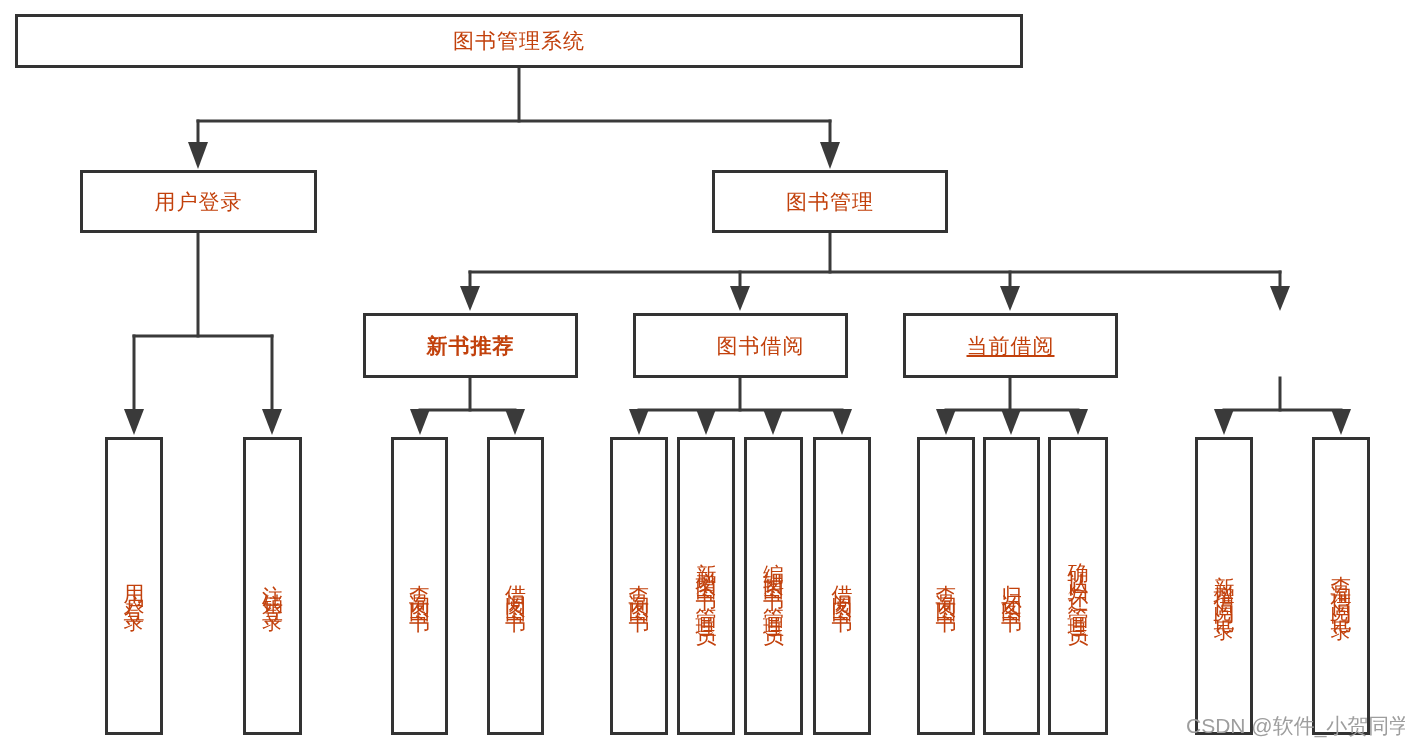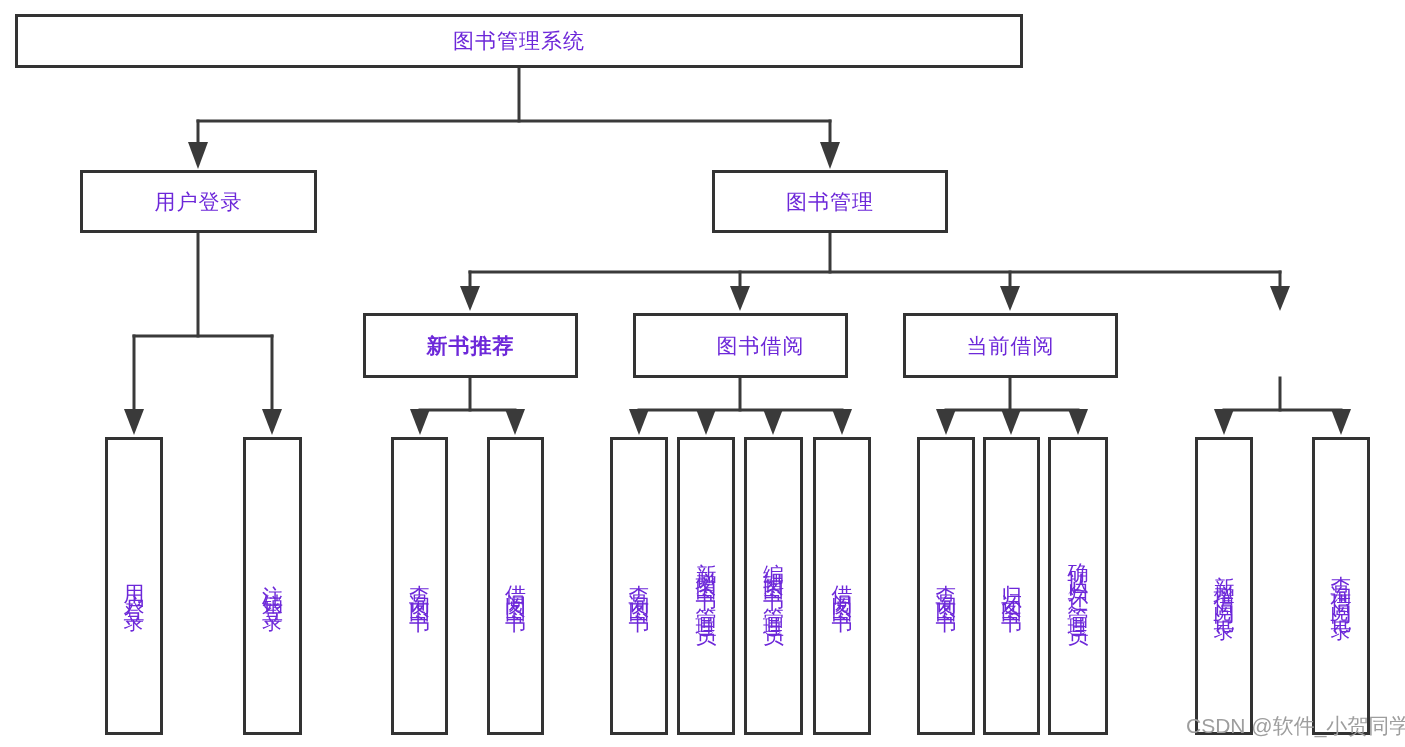--- a/index.html
+++ b/index.html
@@ -31,21 +31,21 @@
     stroke: none;
   }
   .box {
     position: absolute;
     box-sizing: border-box;
     background: #ffffff;
     border: 3px solid #333333;
     display: flex;
     align-items: center;
     justify-content: center;
-    color: #6d28d9;
+    color: #c2410c;
     z-index: 1;
   }
   .hbox {
     font-size: 21px;
     letter-spacing: 1px;
   }
   .vbox {
     top: 437px;
     height: 298px;
   }
@@ -147,21 +147,21 @@
   <div class="box hbox" style="left:712px; top:170px; width:236px; height:63px;">
     <span>图书管理</span>
   </div>
 
   <div class="box hbox" style="left:363px; top:313px; width:215px; height:65px;font-weight:bold;">
     <span>新书推荐</span>
   </div>
   <div class="box hbox" style="left:633px; top:313px; width:215px; height:65px;padding-left:40px;">
     <span>图书借阅</span>
   </div>
-  <div class="box hbox" style="left:903px; top:313px; width:215px; height:65px;">
+  <div class="box hbox" style="left:903px; top:313px; width:215px; height:65px;text-decoration:underline;">
     <span>当前借阅</span>
   </div>
 
   <div class="box vbox" style="left:105px; width:58px;">
     <span class="vtext">用户登录</span>
   </div>
   <div class="box vbox" style="left:243px; width:59px;">
     <span class="vtext">注销登录</span>
   </div>
 

